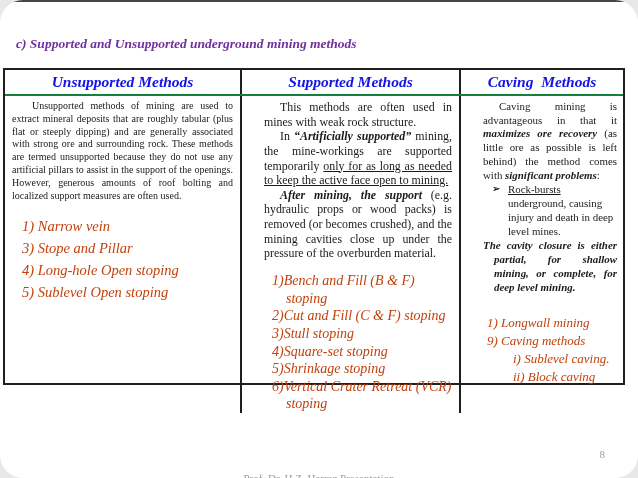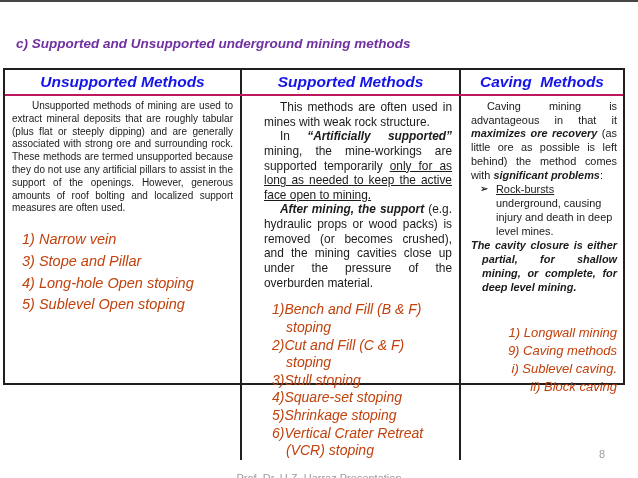--- a/index.html
+++ b/index.html
@@ -1,45 +1,45 @@
 <!DOCTYPE html>
 <html><head>
 <meta charset="utf-8">
 <style>
   html,body{margin:0;padding:0;background:#e8e8e8;}
   .slide{position:relative;width:638px;height:478px;background:#ffffff;overflow:hidden;
-         font-family:Liberation Sans, sans-serif;color:#1a1a1a;margin:0 auto;}
+         font-family:Liberation Serif, serif;color:#1a1a1a;margin:0 auto;border-radius:23px;}
   .top-edge{position:absolute;top:0;left:0;width:638px;height:2px;background:#454545;}
   .title{position:absolute;left:16px;top:36px;font-size:13.5px;font-weight:bold;font-style:italic;color:#7030A0;white-space:pre;}
   .mtable{position:absolute;left:3px;top:68px;width:622px;height:317px;border:2px solid #1f1f1f;
           box-sizing:border-box;display:flex;flex-direction:column;background:#fff;}
-  .thead{display:grid;grid-template-columns:237px 219px 1fr;border-bottom:2px solid #be185d;height:24px;flex:0 0 24px;}
+  .thead{display:grid;grid-template-columns:237px 219px 1fr;border-bottom:2px solid #15803d;height:24px;flex:0 0 24px;}
   .th{display:flex;align-items:center;justify-content:center;color:#1414e8;font-weight:bold;font-style:italic;
       font-size:15.5px;white-space:pre;box-sizing:border-box;}
   .th1,.th2{border-right:2px solid #1f1f1f;}
   .tbody{display:grid;grid-template-columns:237px 219px 1fr;flex:1;}
   .td{box-sizing:border-box;overflow:hidden;}
   .td1,.td2{border-right:2px solid #1f1f1f;}
   .td1{padding:4px 7px 0 7px;}
   .td2{padding:4px 7px 0 7px;}
-  .td3{padding:4px 6px 0 10px;}
+  .td3{padding:4px 6px 0 22px;}
   .para{margin:0;color:#1a1a1a;}
   .td1 .para{font-size:10px;line-height:1.28;text-align:justify;text-indent:20px;}
   .td2 .para{font-size:11.9px;line-height:1.23;text-align:justify;text-indent:16px;margin-left:15px;}
   .td3 .para{font-size:10.9px;line-height:1.26;text-align:justify;text-indent:16px;}
   .b{font-weight:bold;}
   .i{font-style:italic;}
   .u{text-decoration:underline;}
   .list{font-style:italic;color:#c2410c;}
   .list .li{white-space:pre-wrap;}
   .list1{margin-top:14px;margin-left:10px;font-size:14.5px;line-height:1.5;}
   .list1 .li{padding-left:22px;text-indent:-22px;}
   .list2{margin-top:11px;margin-left:23px;font-size:14px;line-height:1.26;}
   .list2 .li{padding-left:14px;text-indent:-14px;}
-  .list3{margin-top:30px;margin-left:4px;font-size:13px;line-height:1.38;text-align:right;}
+  .list3{margin-top:20px;margin-left:4px;font-size:13px;line-height:1.38;}
   .list3 .li{padding-left:16px;text-indent:-16px;}
   .sub3{margin-left:26px;}
   .bullets{margin-top:1px;}
   .bullet{position:relative;padding-left:25px;font-size:10.9px;line-height:1.26;margin:0;}
   .bullet .marker{position:absolute;left:9px;top:0;font-size:10px;font-style:normal;}
   .pbold{margin:1px 0 6px 0;font-size:10.9px;line-height:1.26;text-align:justify;
          padding-left:11px;text-indent:-11px;font-weight:bold;font-style:italic;}
   .footer{position:absolute;left:0;width:638px;top:441px;text-align:center;color:#9c9c9c;
           font-size:11px;line-height:1.35;white-space:pre;}
   .pagenum{position:absolute;right:33px;top:448px;color:#9c9c9c;font-size:11px;}

